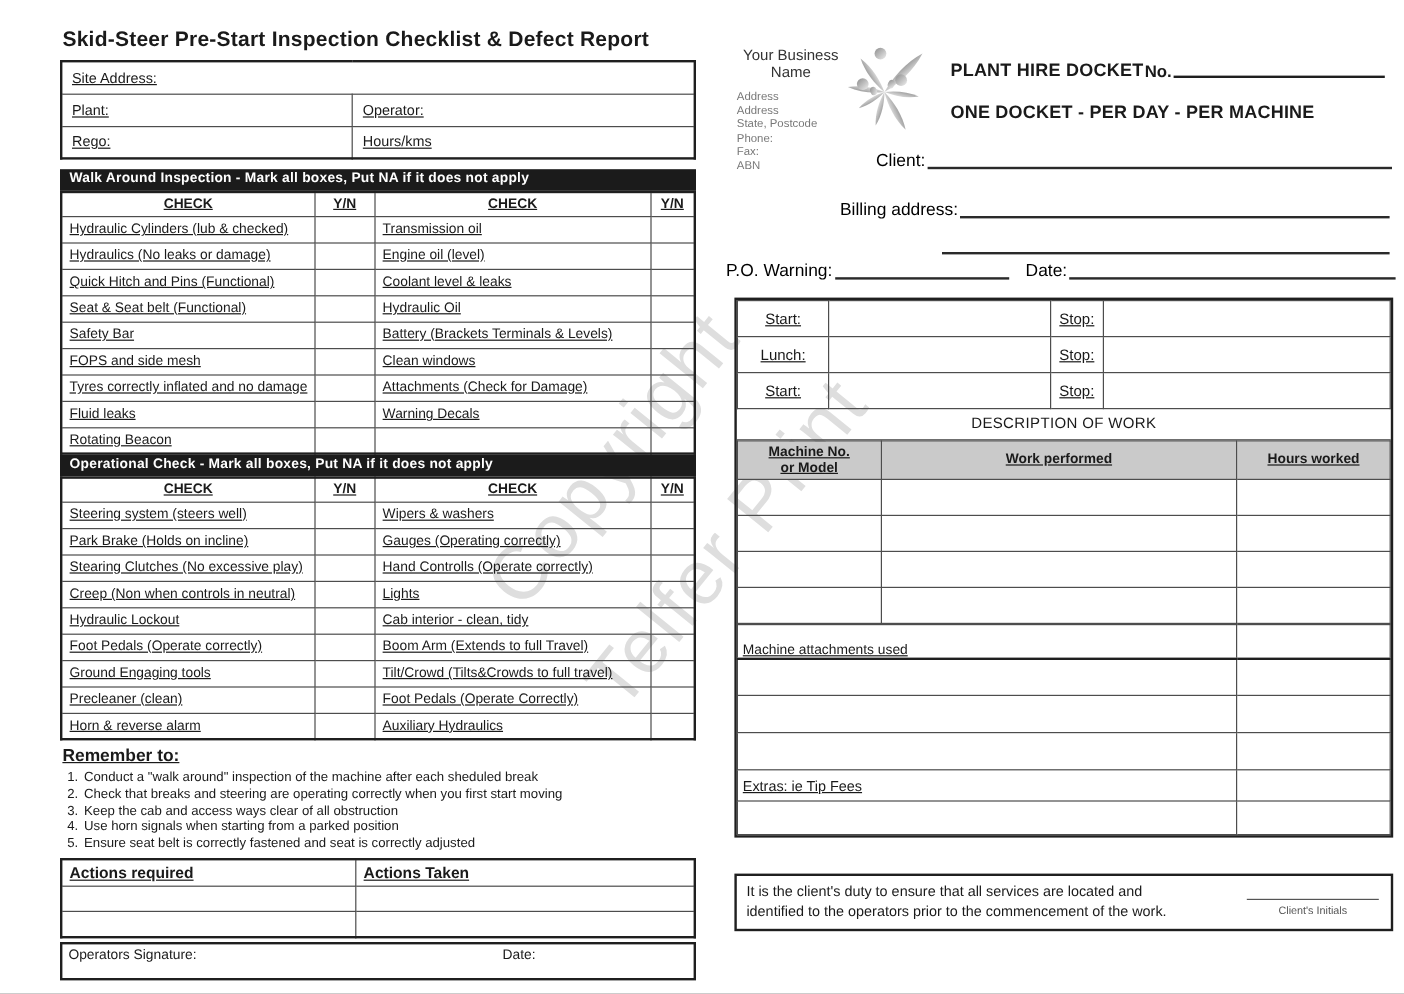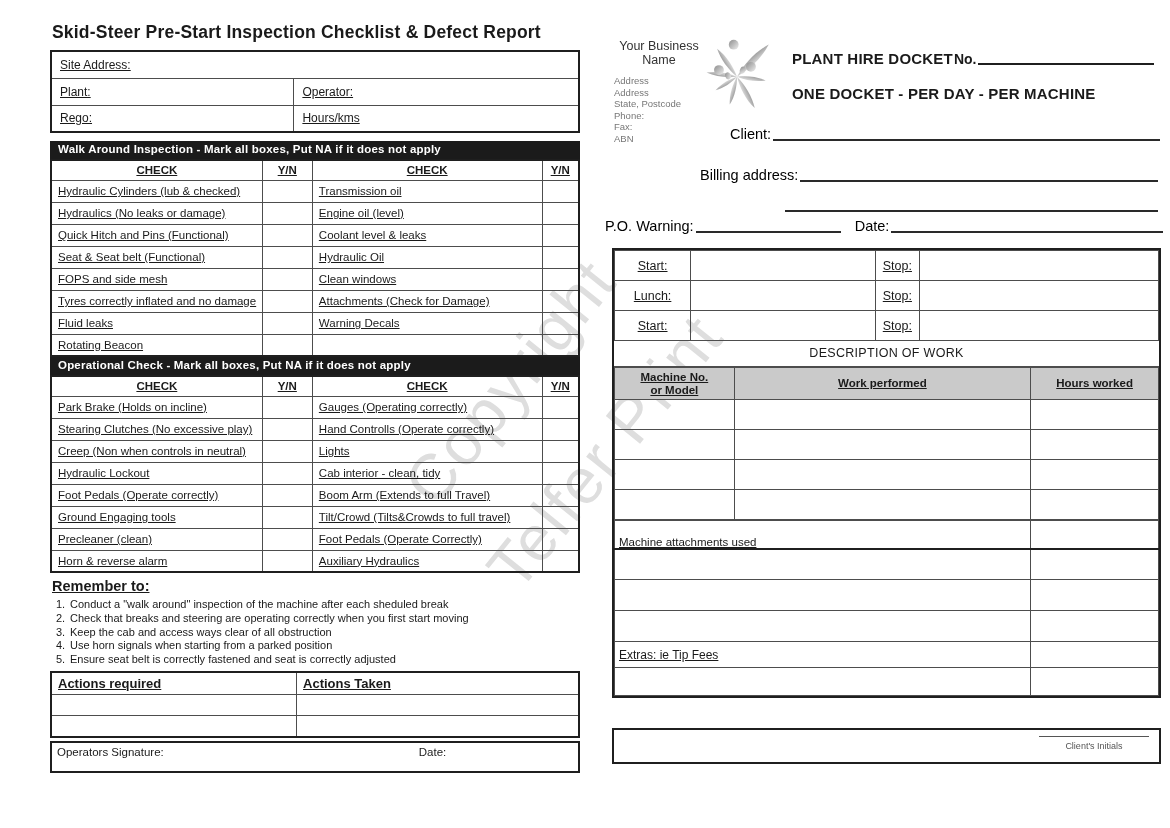--- a/index.html
+++ b/index.html
@@ -161,20 +161,26 @@
             <td>Coolant level &amp; leaks</td>
             <td></td>
           </tr>
       <tr>
             <td>Seat &amp; Seat belt (Functional)</td>
             <td></td>
             <td>Hydraulic Oil</td>
             <td></td>
           </tr>
       <tr>
+            <td>Safety Bar</td>
+            <td></td>
+            <td>Battery (Brackets Terminals &amp; Levels)</td>
+            <td></td>
+          </tr>
+      <tr>
             <td>FOPS and side mesh</td>
             <td></td>
             <td>Clean windows</td>
             <td></td>
           </tr>
       <tr>
             <td>Tyres correctly inflated and no damage</td>
             <td></td>
             <td>Attachments (Check for Damage)</td>
             <td></td>
@@ -203,20 +209,26 @@
           <col style="width:43.5%">
           <col style="width:7%">
         </colgroup>
       <tbody>
           <tr>
         <th>CHECK</th>
         <th>Y/N</th>
         <th>CHECK</th>
         <th>Y/N</th>
       </tr>
+      <tr>
+            <td>Steering system (steers well)</td>
+            <td></td>
+            <td>Wipers &amp; washers</td>
+            <td></td>
+          </tr>
       <tr>
             <td>Park Brake (Holds on incline)</td>
             <td></td>
             <td>Gauges (Operating correctly)</td>
             <td></td>
           </tr>
       <tr>
             <td>Stearing Clutches (No excessive play)</td>
             <td></td>
             <td>Hand Controlls (Operate correctly)</td>
@@ -493,20 +505,24 @@
         <tr class="last-row">
               <td></td>
               <td></td>
             </tr>
       </tbody>
         </table>
     </div>
 
 
     <div class="duty-box">
+      <div>
+        <div>It is the client's duty to ensure that all services are located and</div>
+        <div>identified to the operators prior to the commencement of the work.</div>
+      </div>
       <div class="initials">
         <div class="iline"></div>
         <div class="ilab">Client's Initials</div>
       </div>
     </div>
 
   </div>
 </div>
 
 </body></html>

